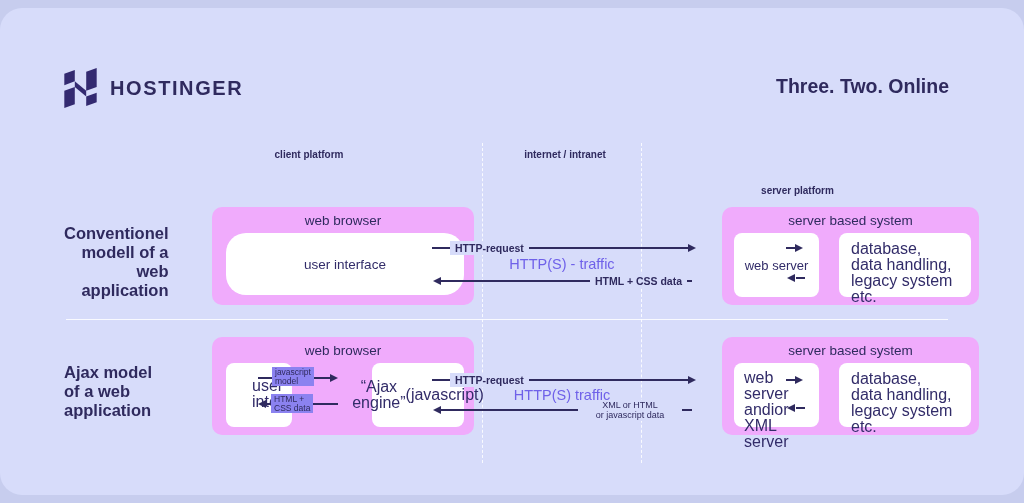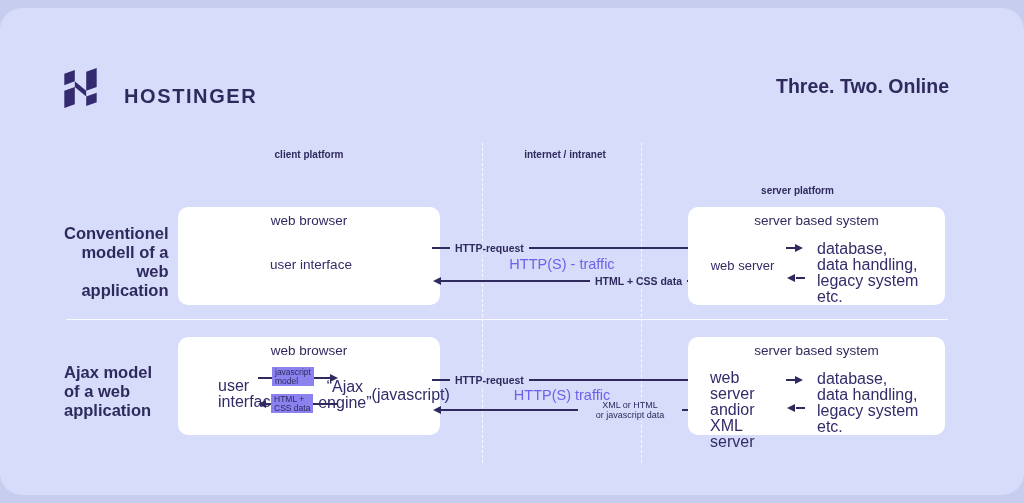--- a/index.html
+++ b/index.html
@@ -1,35 +1,35 @@
 <!DOCTYPE html>
 <html><head>
 <meta charset="utf-8">
 <style>
   html,body{margin:0;padding:0;background:#c7cdee;}
   .stage{position:relative;width:1024px;height:503px;background:#c7cdee;
          font-family:"Liberation Sans",sans-serif;overflow:hidden;}
   .panel{position:absolute;left:0;right:0;top:8px;bottom:8px;background:#d7dcfa;border-radius:22px;}
 
-  .brand{position:absolute;left:64px;top:68px;display:flex;align-items:flex-end;gap:27px;}
+  .brand{position:absolute;left:64px;top:68px;display:flex;align-items:center;gap:13px;}
   .brand-name{font-size:20px;font-weight:700;letter-spacing:1.6px;color:#2f2a5e;}
   .tagline{position:absolute;right:75px;top:75px;font-size:19.5px;font-weight:700;color:#2f2a5e;}
 
   .colhead{position:absolute;top:149px;font-weight:700;font-size:10px;color:#2f2a5e;text-align:center;}
   .vdash{position:absolute;top:143px;height:320px;width:0;border-left:1px dashed rgba(255,255,255,.85);}
   .hsep{position:absolute;top:319px;left:66px;width:882px;height:1px;background:rgba(255,255,255,.85);}
 
   .rowlabel{position:absolute;left:64px;font-weight:700;font-size:16.5px;line-height:19px;color:#2f2a5e;}
 
-  .pbox{position:absolute;width:262px;height:98px;background:#ffffff;border-radius:10px;}
+  .pbox{position:absolute;width:262px;height:98px;background:#f0abfc;border-radius:10px;margin-left:34px;}
   .pbox.server{width:257px;}
   .pbox-title{position:absolute;top:6px;left:0;width:100%;text-align:center;
               font-size:13.5px;font-weight:500;color:#2f2a5e;}
   .wcard{position:absolute;background:#ffffff;color:#322c69;}
-  .r16{border-radius:0;} .r8{border-radius:8px;}
+  .r16{border-radius:20px;} .r8{border-radius:8px;}
   .center-flex{display:flex;align-items:center;justify-content:center;text-align:center;}
 
   .line{position:absolute;height:1.6px;background:#2f2a5e;}
   .ah-r{position:absolute;width:0;height:0;border-top:4.5px solid transparent;
         border-bottom:4.5px solid transparent;border-left:8.5px solid #2f2a5e;}
   .ah-l{position:absolute;width:0;height:0;border-top:4.5px solid transparent;
         border-bottom:4.5px solid transparent;border-right:8.5px solid #2f2a5e;}
 
   .linelabel{position:absolute;font-size:10.5px;line-height:14px;color:#2f2a5e;
              background:#d7dcfa;padding:0 5px;white-space:nowrap;font-weight:bold;}

